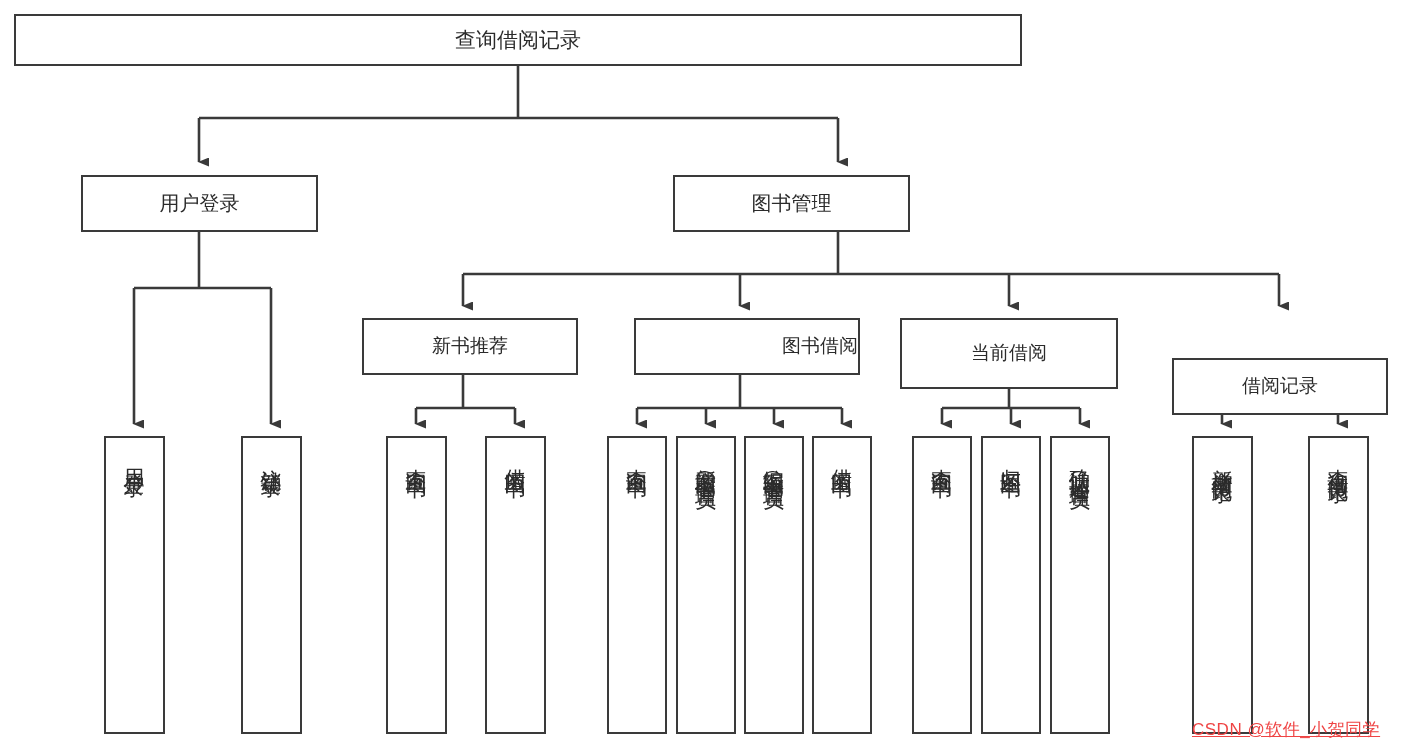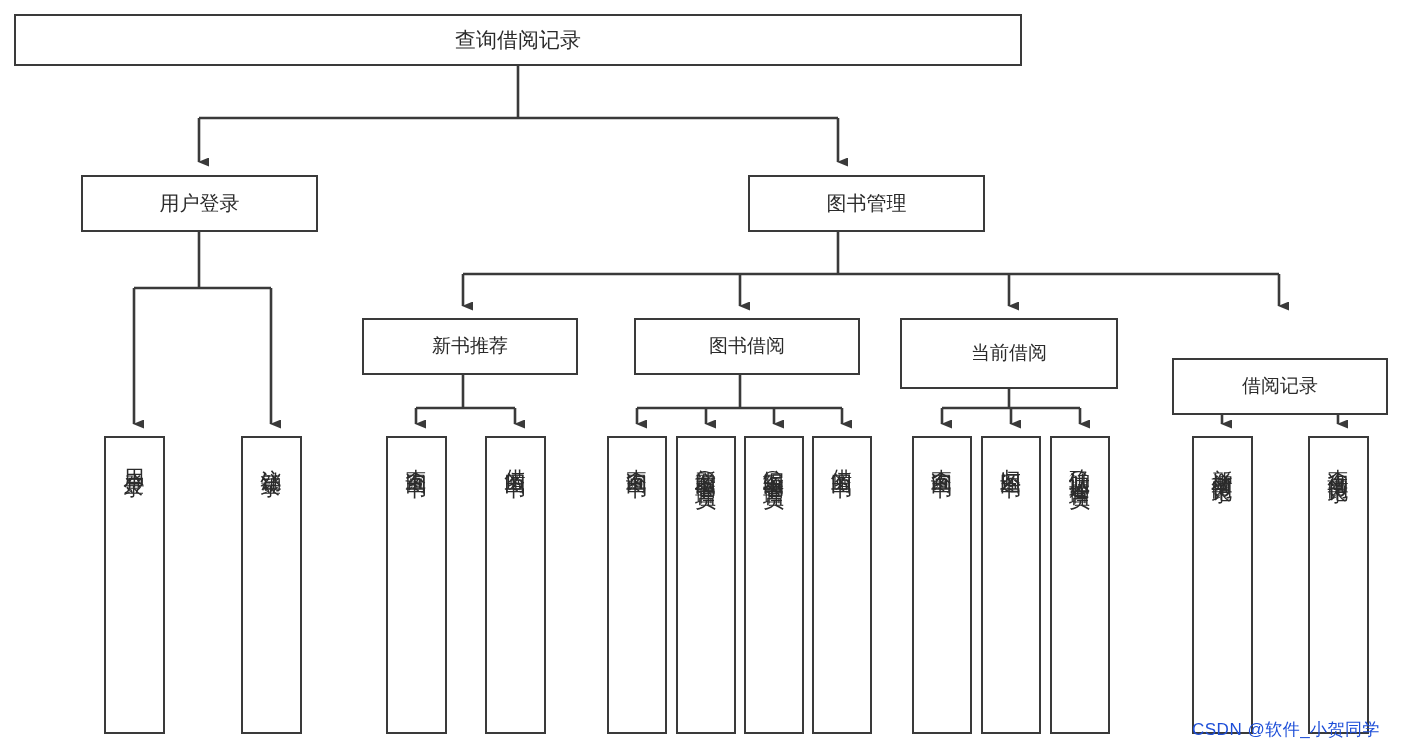--- a/index.html
+++ b/index.html
@@ -62,25 +62,26 @@
     writing-mode: vertical-rl;
     text-orientation: upright;
     font-size: 21px;
     letter-spacing: 3px;
     line-height: 1;
     white-space: nowrap;
     transform: rotate(0deg);
   }
   .watermark {
     position: absolute;
-    color: #1d4ed8;
+    color: #ef4444;
     font-size: 17px;
     white-space: nowrap;
     z-index: 3;
     letter-spacing: 0.5px;
+    text-decoration: underline;
   }
 </style>
 </head>
 <body>
 
 <div id="diagram-root">
 
   <svg id="edge-layer" viewBox="0 0 1405 747" width="1405" height="747">
     <defs>
       <marker id="arrowhead" markerWidth="9" markerHeight="11" refX="4.5" refY="10" orient="auto" markerUnits="userSpaceOnUse">
@@ -132,29 +133,29 @@
   </svg>
 
   <div class="node node-root" style="left:14px; top:14px; width:1008px; height:52px;">
     <span class="node-label">查询借阅记录</span>
   </div>
 
   <div class="node node-level1" style="left:81px; top:175px; width:237px; height:57px;">
     <span class="node-label">用户登录</span>
   </div>
 
-  <div class="node node-level1" style="left:748px; top:175px; width:237px; height:57px;">
+  <div class="node node-level1" style="left:673px; top:175px; width:237px; height:57px;">
     <span class="node-label">图书管理</span>
   </div>
 
   <div class="node node-level2" style="left:362px; top:318px; width:216px; height:57px;">
     <span class="node-label">新书推荐</span>
   </div>
 
-  <div class="node node-level2" style="left:634px; top:318px; width:226px; height:57px;">
+  <div class="node node-level2" style="left:634px; top:318px; width:226px; height:57px;justify-content:flex-end;">
     <span class="node-label">图书借阅</span>
   </div>
 
   <div class="node node-level2" style="left:900px; top:318px; width:218px; height:71px;">
     <span class="node-label">当前借阅</span>
   </div>
 
   <div class="node node-level2" style="left:1172px; top:318px; width:216px; height:57px;margin-top:40px;">
     <span class="node-label">借阅记录</span>
   </div>

